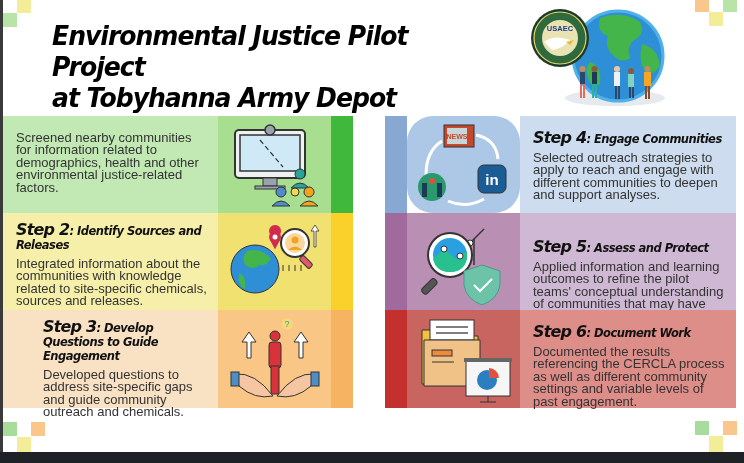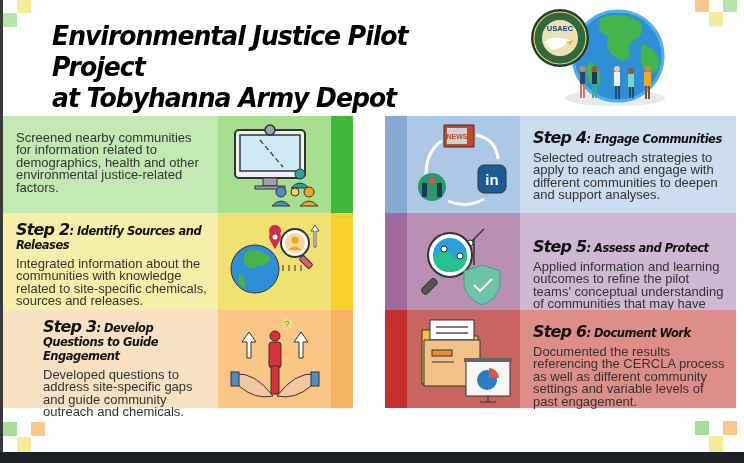--- a/index.html
+++ b/index.html
@@ -157,21 +157,21 @@
       <path d="M90 58 Q70 56 52 80 Q70 84 86 70Z" fill="#f6c6a2" stroke="#333"></path>
       <rect x="6" y="56" width="8" height="14" fill="#4d8ec9" stroke="#333"></rect>
       <rect x="86" y="56" width="8" height="14" fill="#4d8ec9" stroke="#333"></rect>
     </svg>
   </div>
   <div class="bar" style="width:22px;background:#f6b362;"></div>
 </div>
 
 <div class="card" style="left:385px;top:116px;width:351px;">
   <div class="bar" style="width:22px;background:#87a8d3;"></div>
-  <div class="icon" style="width:113px;background:#adc7e6;">
+  <div class="icon" style="width:113px;background:#adc7e6;border-radius:26px;">
     <svg width="100" height="92" viewBox="0 0 100 92">
       <rect x="30" y="6" width="30" height="22" fill="#c6472b" stroke="#333"></rect>
       <rect x="33" y="9" width="20" height="16" fill="#c9d6d9"></rect>
       <text x="43" y="20" font-size="7" font-weight="bold" text-anchor="middle" fill="#c6472b" font-family="Liberation Sans, sans-serif">NEWS</text>
       <path d="M28 22 Q12 32 12 56" stroke="#fff" stroke-width="3" fill="none"></path>
       <path d="M62 16 Q82 20 84 40" stroke="#fff" stroke-width="3" fill="none"></path>
       <path d="M70 80 Q52 90 34 82" stroke="#fff" stroke-width="3" fill="none"></path>
       <rect x="64" y="46" width="28" height="28" rx="6" fill="#1b5c94" stroke="#333"></rect>
       <text x="78" y="66" font-size="15" font-weight="bold" text-anchor="middle" fill="#fff" font-family="Liberation Sans, sans-serif">in</text>
       <circle cx="18" cy="68" r="14" fill="#2a9a6e"></circle>

